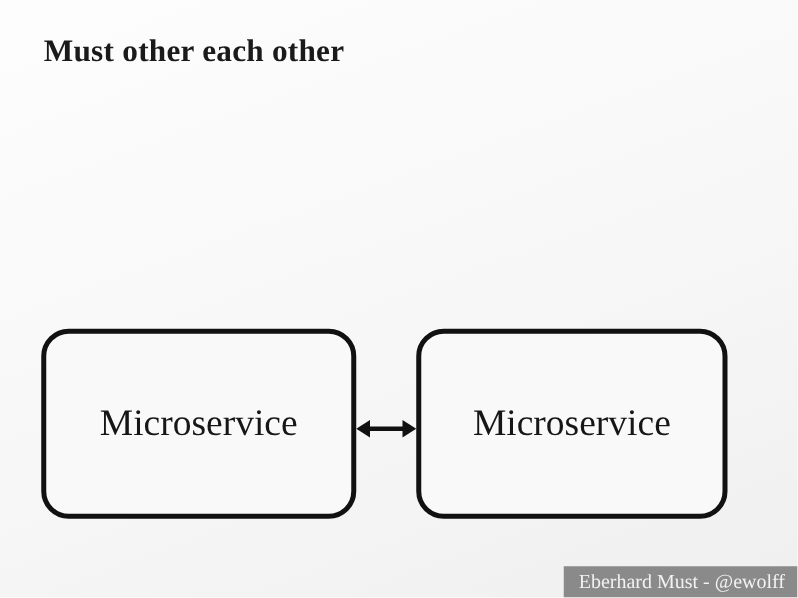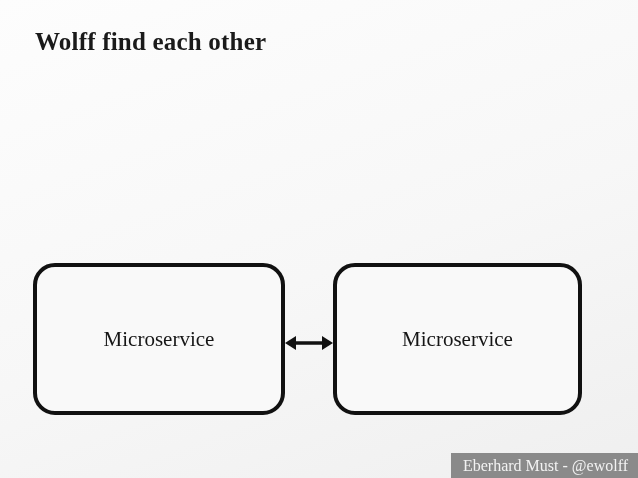--- a/index.html
+++ b/index.html
@@ -40,21 +40,21 @@
     width: 252px;
     height: 152px;
   }
   .ms-box.right {
     left: 333px;
     top: 263px;
     width: 249px;
     height: 152px;
   }
   .ms-label {
-    font-size: 21px;
+    font-size: 30px;
     font-weight: 400;
     color: #161616;
     white-space: nowrap;
   }
   .connector {
     position: absolute;
     left: 285px;
     top: 331px;
     width: 48px;
     height: 24px;
@@ -70,21 +70,21 @@
     color: #f2f2f2;
     font-size: 16px;
     white-space: nowrap;
   }
 </style>
 </head>
 <body>
 
 <div class="slide">
 
-  <h1 class="slide-title">Wolff find each other</h1>
+  <h1 class="slide-title">Must other each other</h1>
 
   <div class="ms-box left">
     <span class="ms-label">Microservice</span>
   </div>
 
   <svg class="connector" viewBox="0 0 48 24" aria-hidden="true">
     <line x1="8" y1="12" x2="40" y2="12" stroke="#111111" stroke-width="3.5"></line>
     <polygon points="0,12 11,5 11,19" fill="#111111"></polygon>
     <polygon points="48,12 37,5 37,19" fill="#111111"></polygon>
   </svg>

